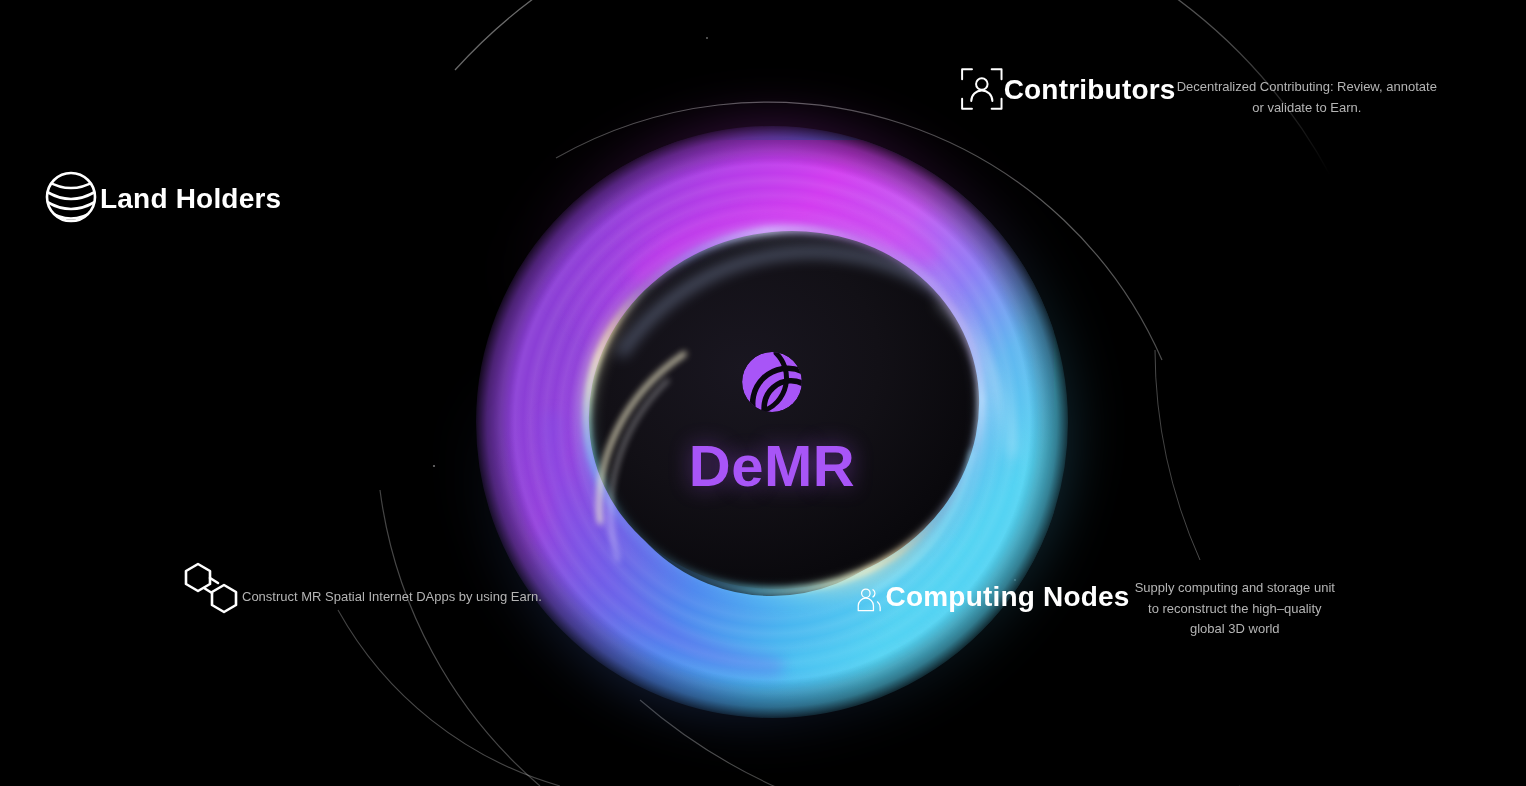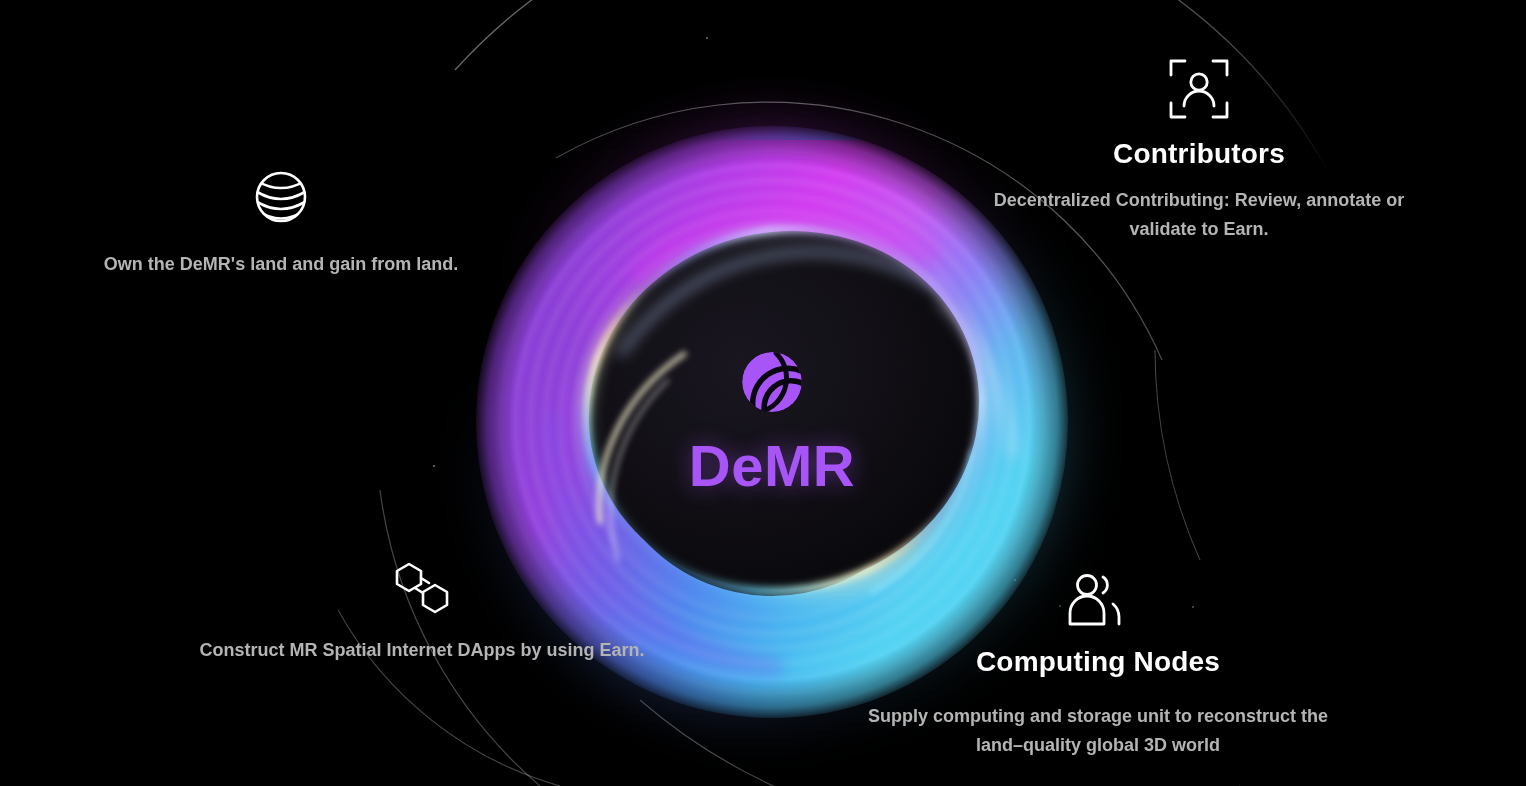--- a/index.html
+++ b/index.html
@@ -63,40 +63,40 @@
     letter-spacing:0.5px;
     line-height:1;
     color:#a855f7;
     text-shadow:0 0 22px rgba(168,85,247,0.45);
   }
 
   
   .feature {
     position:absolute;
     display:flex;
-    flex-direction:column;
+    flex-direction:row;
     align-items:center;
     text-align:center;
   }
   .feature .f-icon {
     display:block;
     margin-bottom:18px;
   }
   .feature .f-title {
     font-size:28px;
     font-weight:bold;
     color:#ffffff;
     letter-spacing:0.2px;
     line-height:1.15;
     margin-bottom:20px;
     white-space:nowrap;
   }
   .feature .f-desc {
-    font-size:18px;
-    font-weight:bold;
+    font-size:13px;
+    font-weight:normal;
     color:#b4b4b4;
     line-height:1.6;
   }
 
   #feat-land      { left:42px;   top:168px;  width:478px; }
   #feat-contrib   { left:960px;  top:58px;   width:478px; }
   #feat-dapps     { left:180px;  top:558px;  width:484px; }
   #feat-nodes     { left:856px;  top:572px;  width:484px; }
 
   #feat-land .f-icon    { margin-bottom:24px; }
@@ -296,21 +296,21 @@
       </defs>
       <circle cx="29" cy="29" r="24" fill="none" stroke="#ffffff" stroke-width="2.6"></circle>
       <g clip-path="url(#globeClip)" fill="none" stroke="#ffffff" stroke-width="2.6">
         <path d="M 5 13 Q 29 27 53 13"></path>
         <path d="M 2 22 Q 29 40 56 22"></path>
         <path d="M 2 32 Q 29 50 56 32"></path>
         <path d="M 5 42 Q 29 59 53 42"></path>
         <path d="M 11 51 Q 29 62 47 51"></path>
       </g>
     </svg>
-    <div class="f-desc">Own the DeMR's land and gain from land.</div>
+    <div class="f-title">Land Holders</div>
   </div>
 
   <div class="feature" id="feat-contrib">
     <svg class="f-icon" width="62" height="62" viewBox="0 0 62 62" aria-hidden="true">
       <g fill="none" stroke="#ffffff" stroke-width="2.8" stroke-linecap="round" stroke-linejoin="round">
         <path d="M 3 17 L 3 3 L 17 3"></path>
         <path d="M 45 3 L 59 3 L 59 17"></path>
         <path d="M 59 45 L 59 59 L 45 59"></path>
         <path d="M 17 59 L 3 59 L 3 45"></path>
       </g>
@@ -342,16 +342,16 @@
 
         <circle cx="22" cy="13" r="9.5"></circle>
 
         <path d="M 5 52 L 5 41 A 17 17 0 0 1 39 41 L 39 52 Z"></path>
 
         <path d="M 38 5 A 9.5 9.5 0 0 1 38 21"></path>
         <path d="M 48 32 A 17 17 0 0 1 54 45 L 54 52"></path>
       </g>
     </svg>
     <div class="f-title">Computing Nodes</div>
-    <div class="f-desc">Supply computing and storage unit to reconstruct the land–quality global 3D world</div>
+    <div class="f-desc">Supply computing and storage unit to reconstruct the high–quality global 3D world</div>
   </div>
 
 </div>
 
 </body></html>

